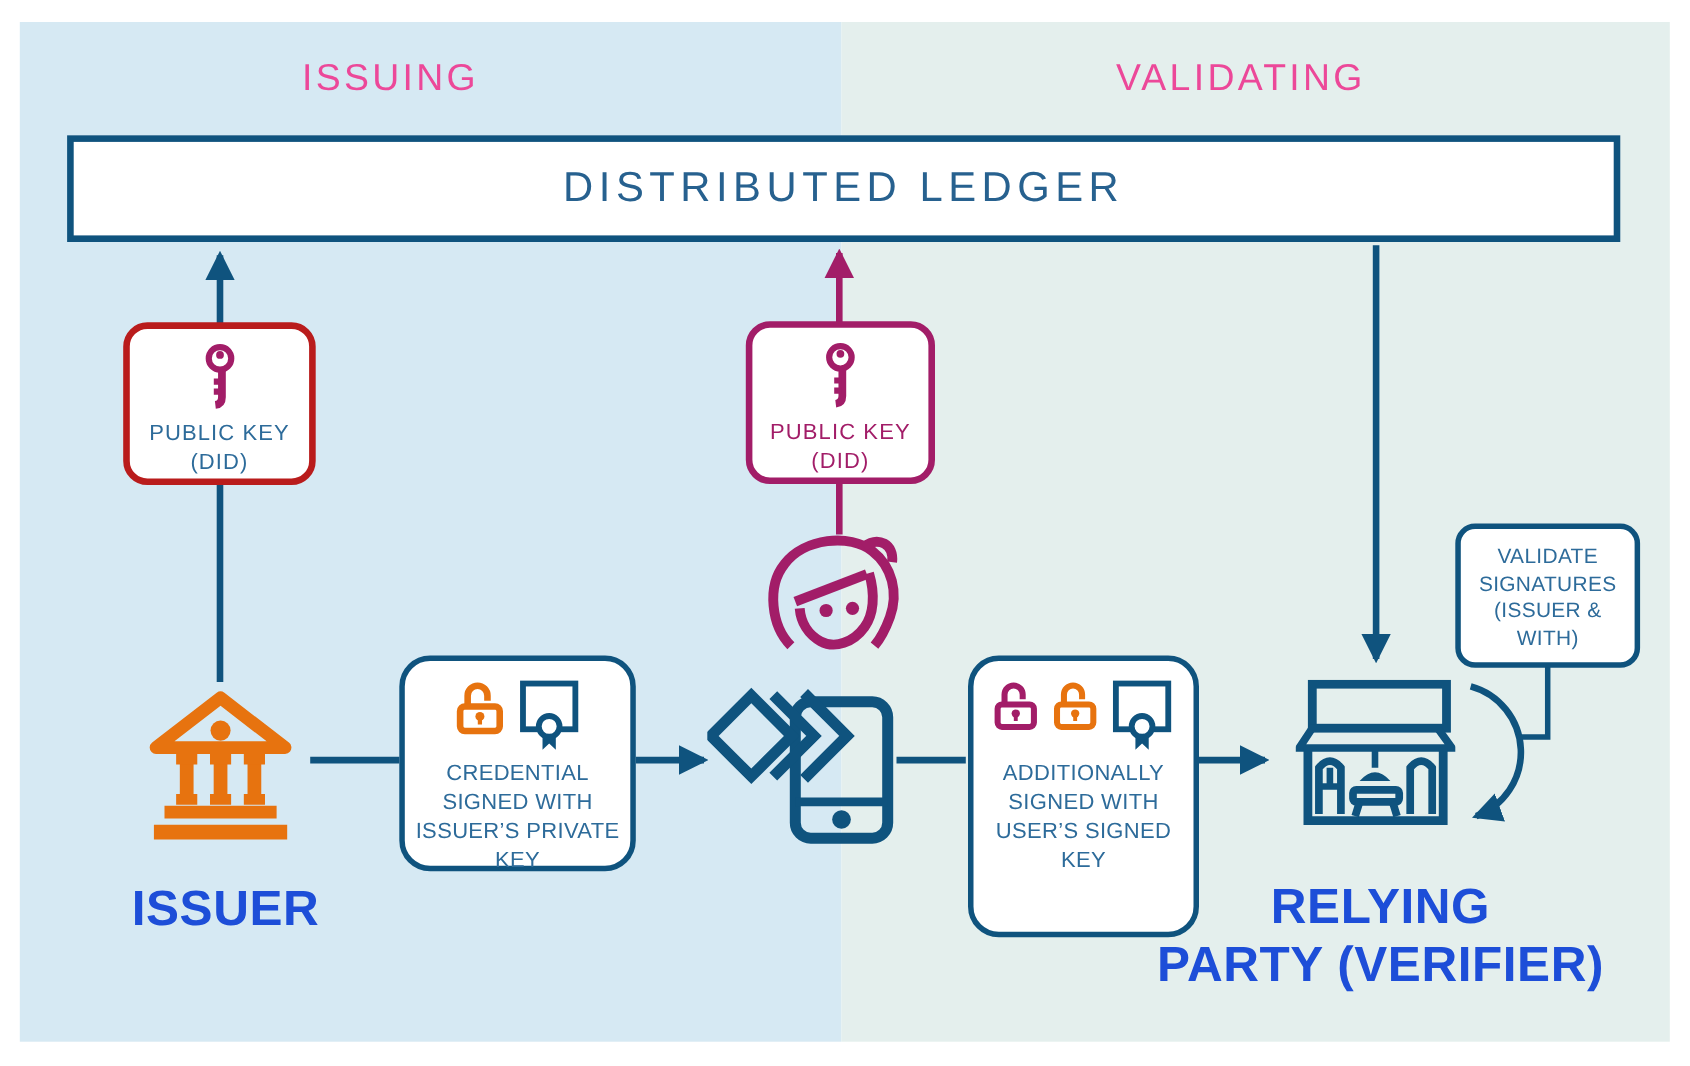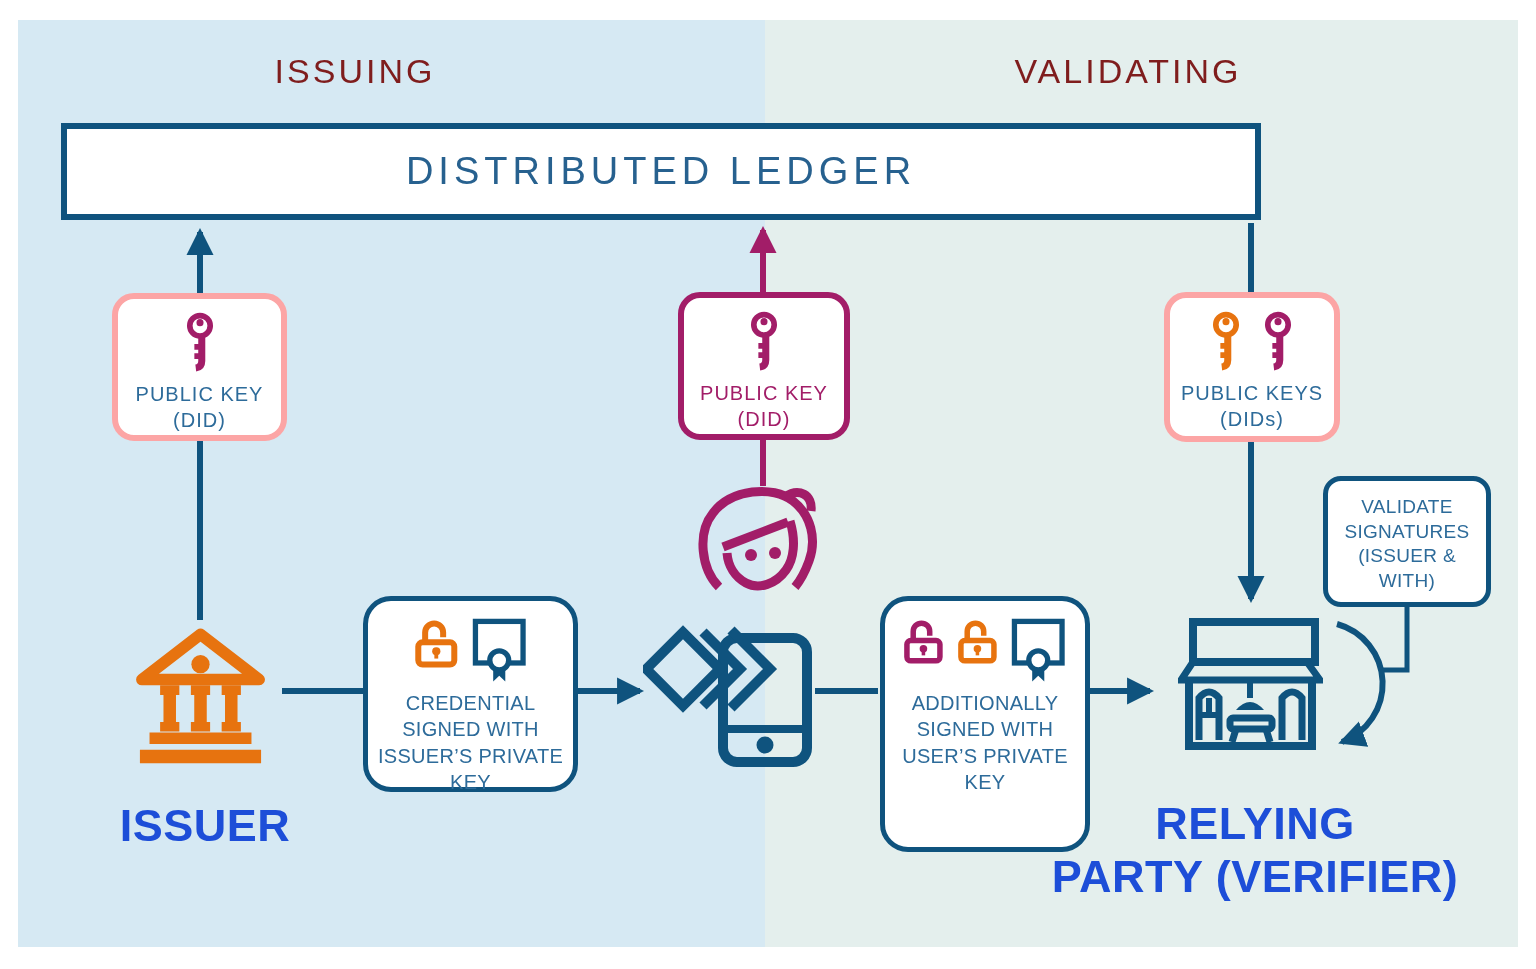--- a/index.html
+++ b/index.html
@@ -3,33 +3,33 @@
 <meta charset="utf-8">
 <style>
   html,body{margin:0;padding:0;background:#ffffff;}
   .stage{position:relative;width:1536px;height:969px;background:#ffffff;
          font-family:"Liberation Sans",sans-serif;overflow:hidden;}
   .bg{position:absolute;top:20px;height:927px;}
   .bg-left{left:18px;width:747px;background:#d6e9f3;}
   .bg-right{left:765px;width:753px;background:#e4efed;}
 
   .phase{position:absolute;top:52px;transform:translateX(-50%);
-         font-size:34px;letter-spacing:3px;color:#7f1d1d;white-space:nowrap;}
+         font-size:34px;letter-spacing:3px;color:#ec4899;white-space:nowrap;}
   .phase-issuing{left:355px;}
   .phase-validating{left:1128px;}
 
-  .ledger{position:absolute;left:61px;top:123px;width:1200px;height:97px;
+  .ledger{position:absolute;left:61px;top:123px;width:1412px;height:97px;
           box-sizing:border-box;background:#fff;border:6px solid #0f537e;
           display:flex;align-items:center;justify-content:center;
           font-size:38px;letter-spacing:5px;color:#27618f;white-space:nowrap;}
 
   .wires{position:absolute;left:0;top:0;width:1536px;height:969px;}
 
   .keybox{position:absolute;box-sizing:border-box;background:#fff;
-          border:6px solid #fca5a5;border-radius:22px;
+          border:6px solid #b91c1c;border-radius:22px;
           display:flex;flex-direction:column;align-items:center;}
   .keybox .keys{display:flex;gap:12px;margin-top:12px;height:64px;align-items:flex-start;}
   .keybox .ktext{margin-top:6px;text-align:center;font-size:20px;letter-spacing:1px;
                  color:#2d6b9a;line-height:1.3;}
   #pk-issuer{left:112px;top:293px;width:175px;height:148px;}
   #pk-user{left:678px;top:292px;width:172px;height:148px;border-color:#a21d68;}
   #pk-user .ktext{color:#a21d68;}
   #pk-relying{left:1164px;top:292px;width:176px;height:150px;}
 
   .procbox{position:absolute;box-sizing:border-box;background:#fff;
@@ -116,40 +116,20 @@
         <path d="M30.5,35 V71 Q30.5,80 22,81" fill="none" stroke="currentColor" stroke-width="10"></path>
         <path d="M30,51 H20 M30,64 H20" stroke="currentColor" stroke-width="8"></path>
       </svg>
     </div>
     <div class="ktext">
       <div>PUBLIC KEY</div>
       <div>(DID)</div>
     </div>
   </div>
 
-  <div class="keybox" id="pk-relying">
-    <div class="keys">
-      <svg class="icon c-orange" width="40" height="62" viewBox="0 0 56 88">
-        <circle cx="28" cy="21" r="14.5" fill="none" stroke="currentColor" stroke-width="8"></circle>
-        <circle cx="28" cy="16.5" r="5" fill="currentColor"></circle>
-        <path d="M30.5,35 V71 Q30.5,80 22,81" fill="none" stroke="currentColor" stroke-width="10"></path>
-        <path d="M30,51 H20 M30,64 H20" stroke="currentColor" stroke-width="8"></path>
-      </svg>
-      <svg class="icon c-magenta" width="40" height="62" viewBox="0 0 56 88">
-        <circle cx="28" cy="21" r="14.5" fill="none" stroke="currentColor" stroke-width="8"></circle>
-        <circle cx="28" cy="16.5" r="5" fill="currentColor"></circle>
-        <path d="M30.5,35 V71 Q30.5,80 22,81" fill="none" stroke="currentColor" stroke-width="10"></path>
-        <path d="M30,51 H20 M30,64 H20" stroke="currentColor" stroke-width="8"></path>
-      </svg>
-    </div>
-    <div class="ktext">
-      <div>PUBLIC KEYS</div>
-      <div>(DIDs)</div>
-    </div>
-  </div>
 
   <div class="procbox" id="box-credential">
     <div class="icons">
       <svg class="icon c-orange" width="48" height="52" viewBox="0 0 56 58">
         <path d="M13,27 V15.5 A10.5,10.5 0 0 1 34,15.5 V21" fill="none" stroke="currentColor" stroke-width="7"></path>
         <rect x="5" y="27" width="42" height="26" rx="5" fill="none" stroke="currentColor" stroke-width="7"></rect>
         <circle cx="26" cy="37.5" r="4.8" fill="currentColor"></circle>
         <path d="M26,39 V46" stroke="currentColor" stroke-width="4.5"></path>
       </svg>
       <svg class="icon c-blue" width="56" height="65" viewBox="0 0 74 86">
@@ -182,21 +162,21 @@
       </svg>
       <svg class="icon c-blue" width="56" height="65" viewBox="0 0 74 86">
         <rect x="4.5" y="4.5" width="63" height="55" fill="none" stroke="currentColor" stroke-width="7"></rect>
         <path d="M28,62 V84 L36,76.5 L44,84 V62 Z" fill="currentColor"></path>
         <circle cx="36" cy="56" r="12.5" fill="#ffffff" stroke="currentColor" stroke-width="7"></circle>
       </svg>
     </div>
     <div class="ptext">
       <div>ADDITIONALLY</div>
       <div>SIGNED WITH</div>
-      <div>USER’S PRIVATE</div>
+      <div>USER’S SIGNED</div>
       <div>KEY</div>
     </div>
   </div>
 
   <div class="procbox" id="box-validate">
     <div class="ptext">
       <div>VALIDATE</div>
       <div>SIGNATURES</div>
       <div>(ISSUER &amp;</div>
       <div>WITH)</div>

